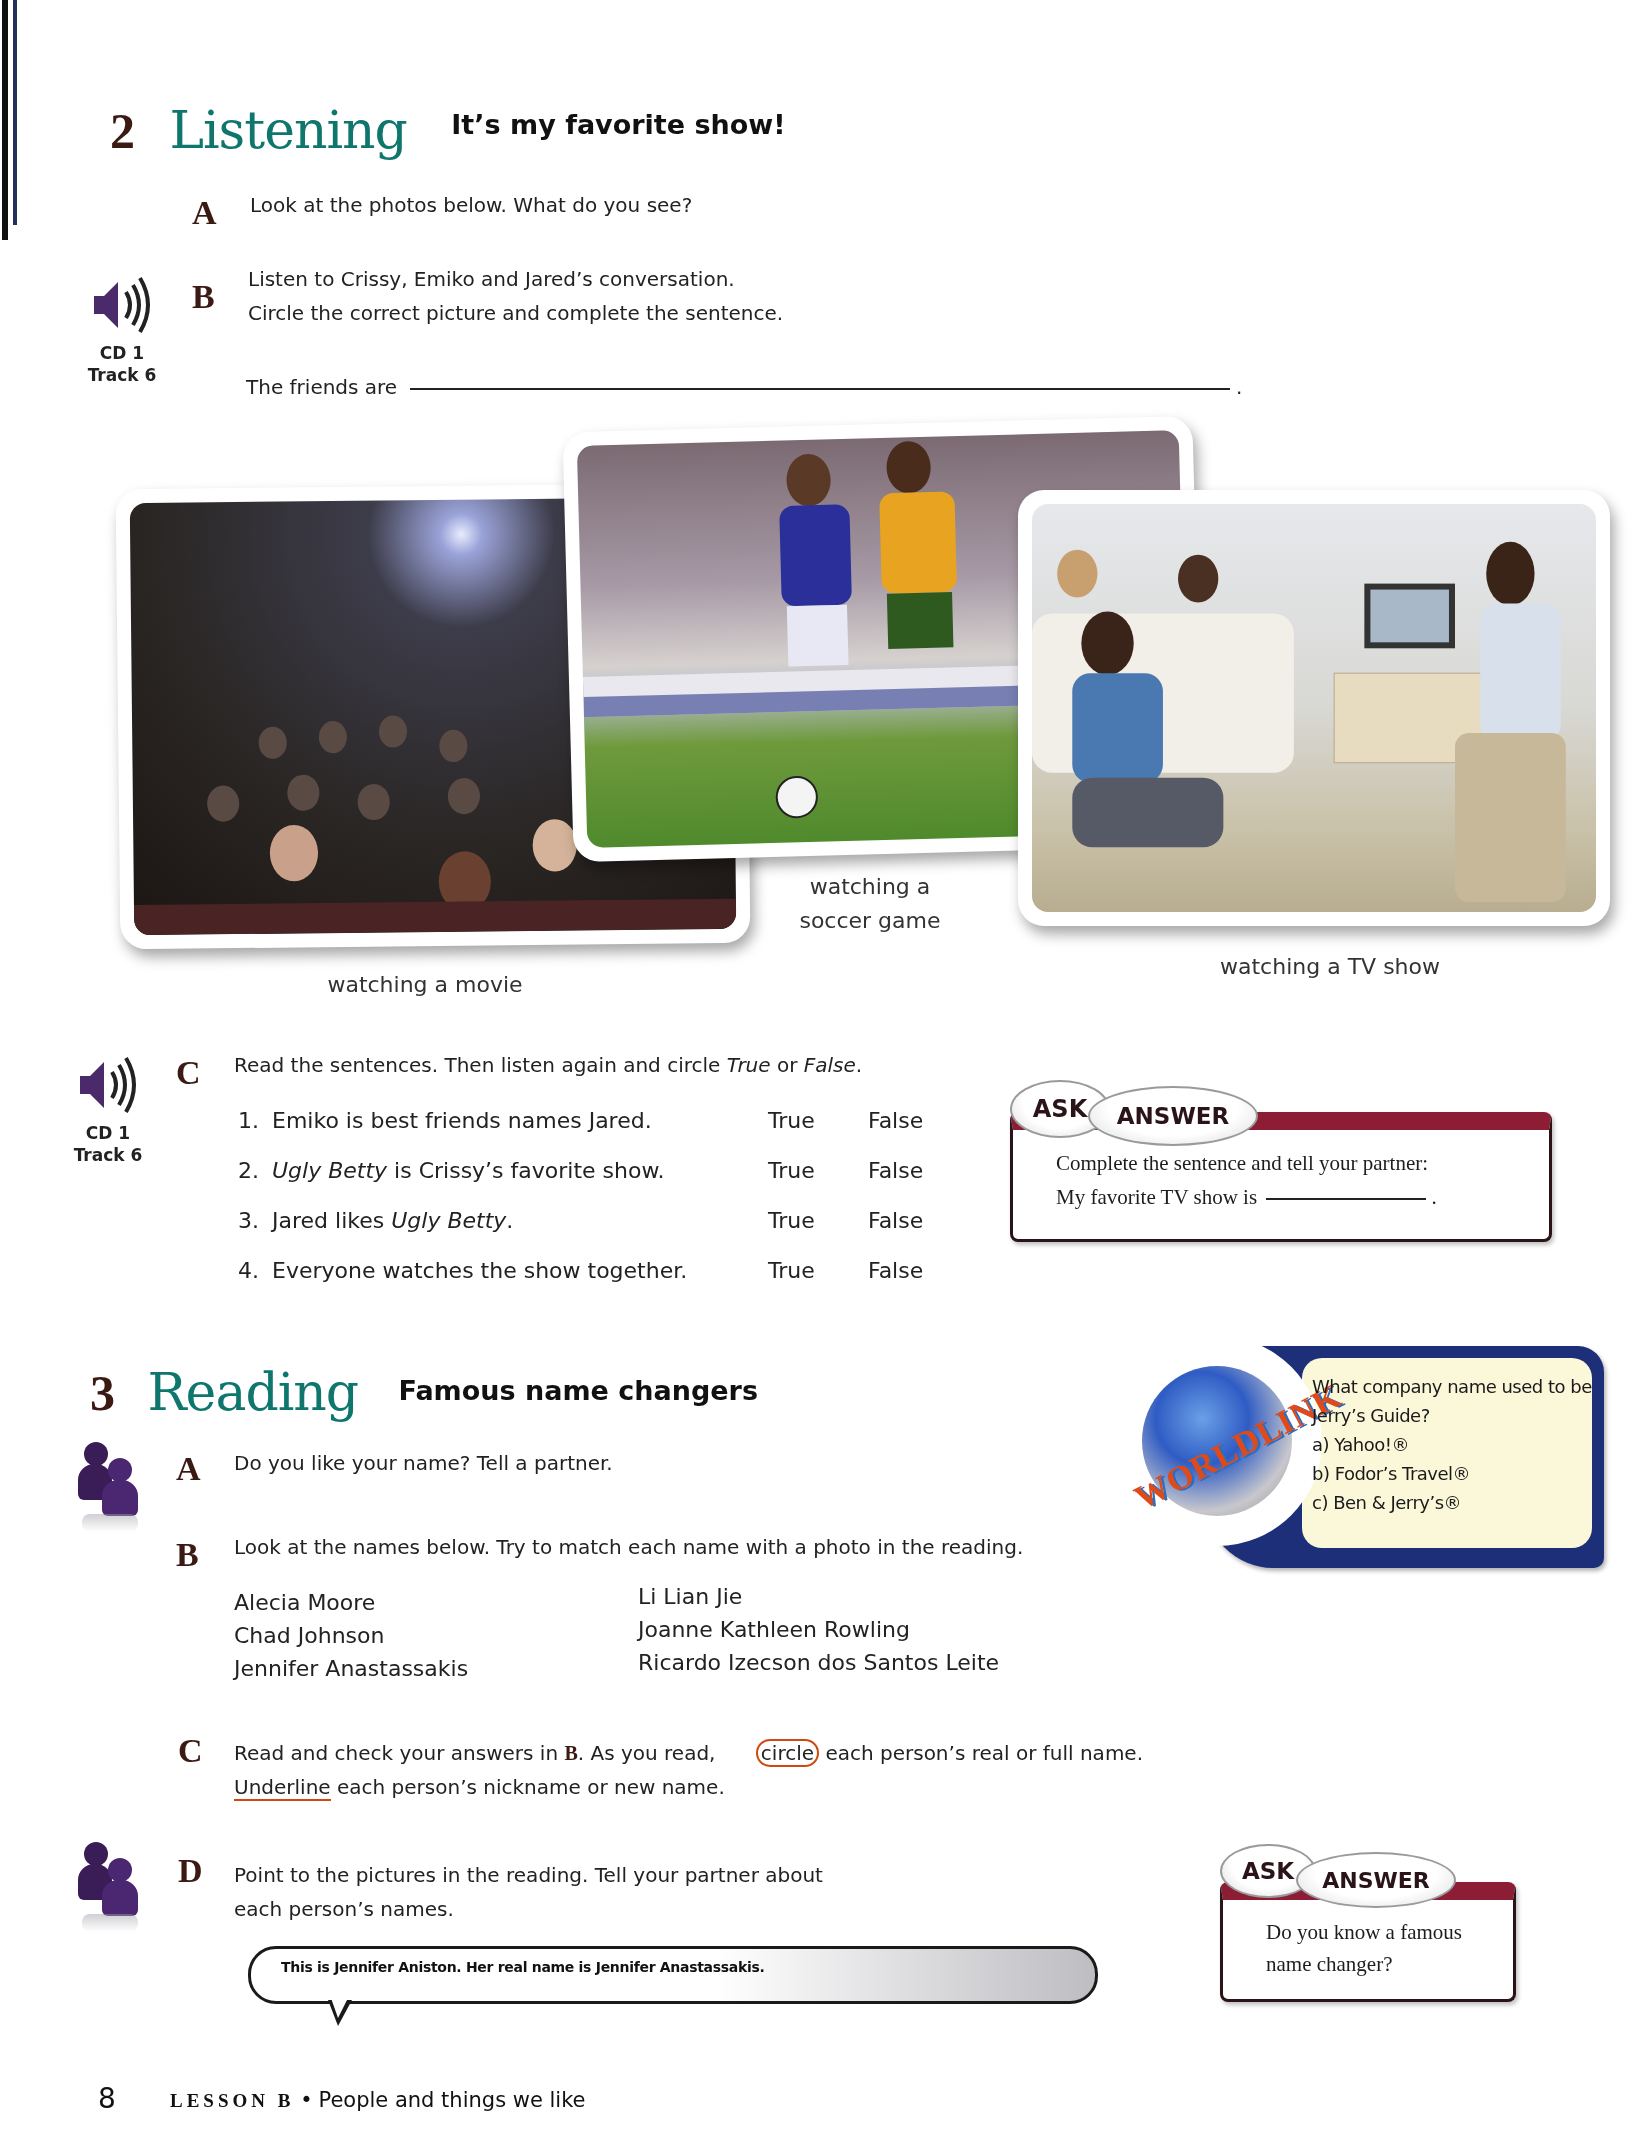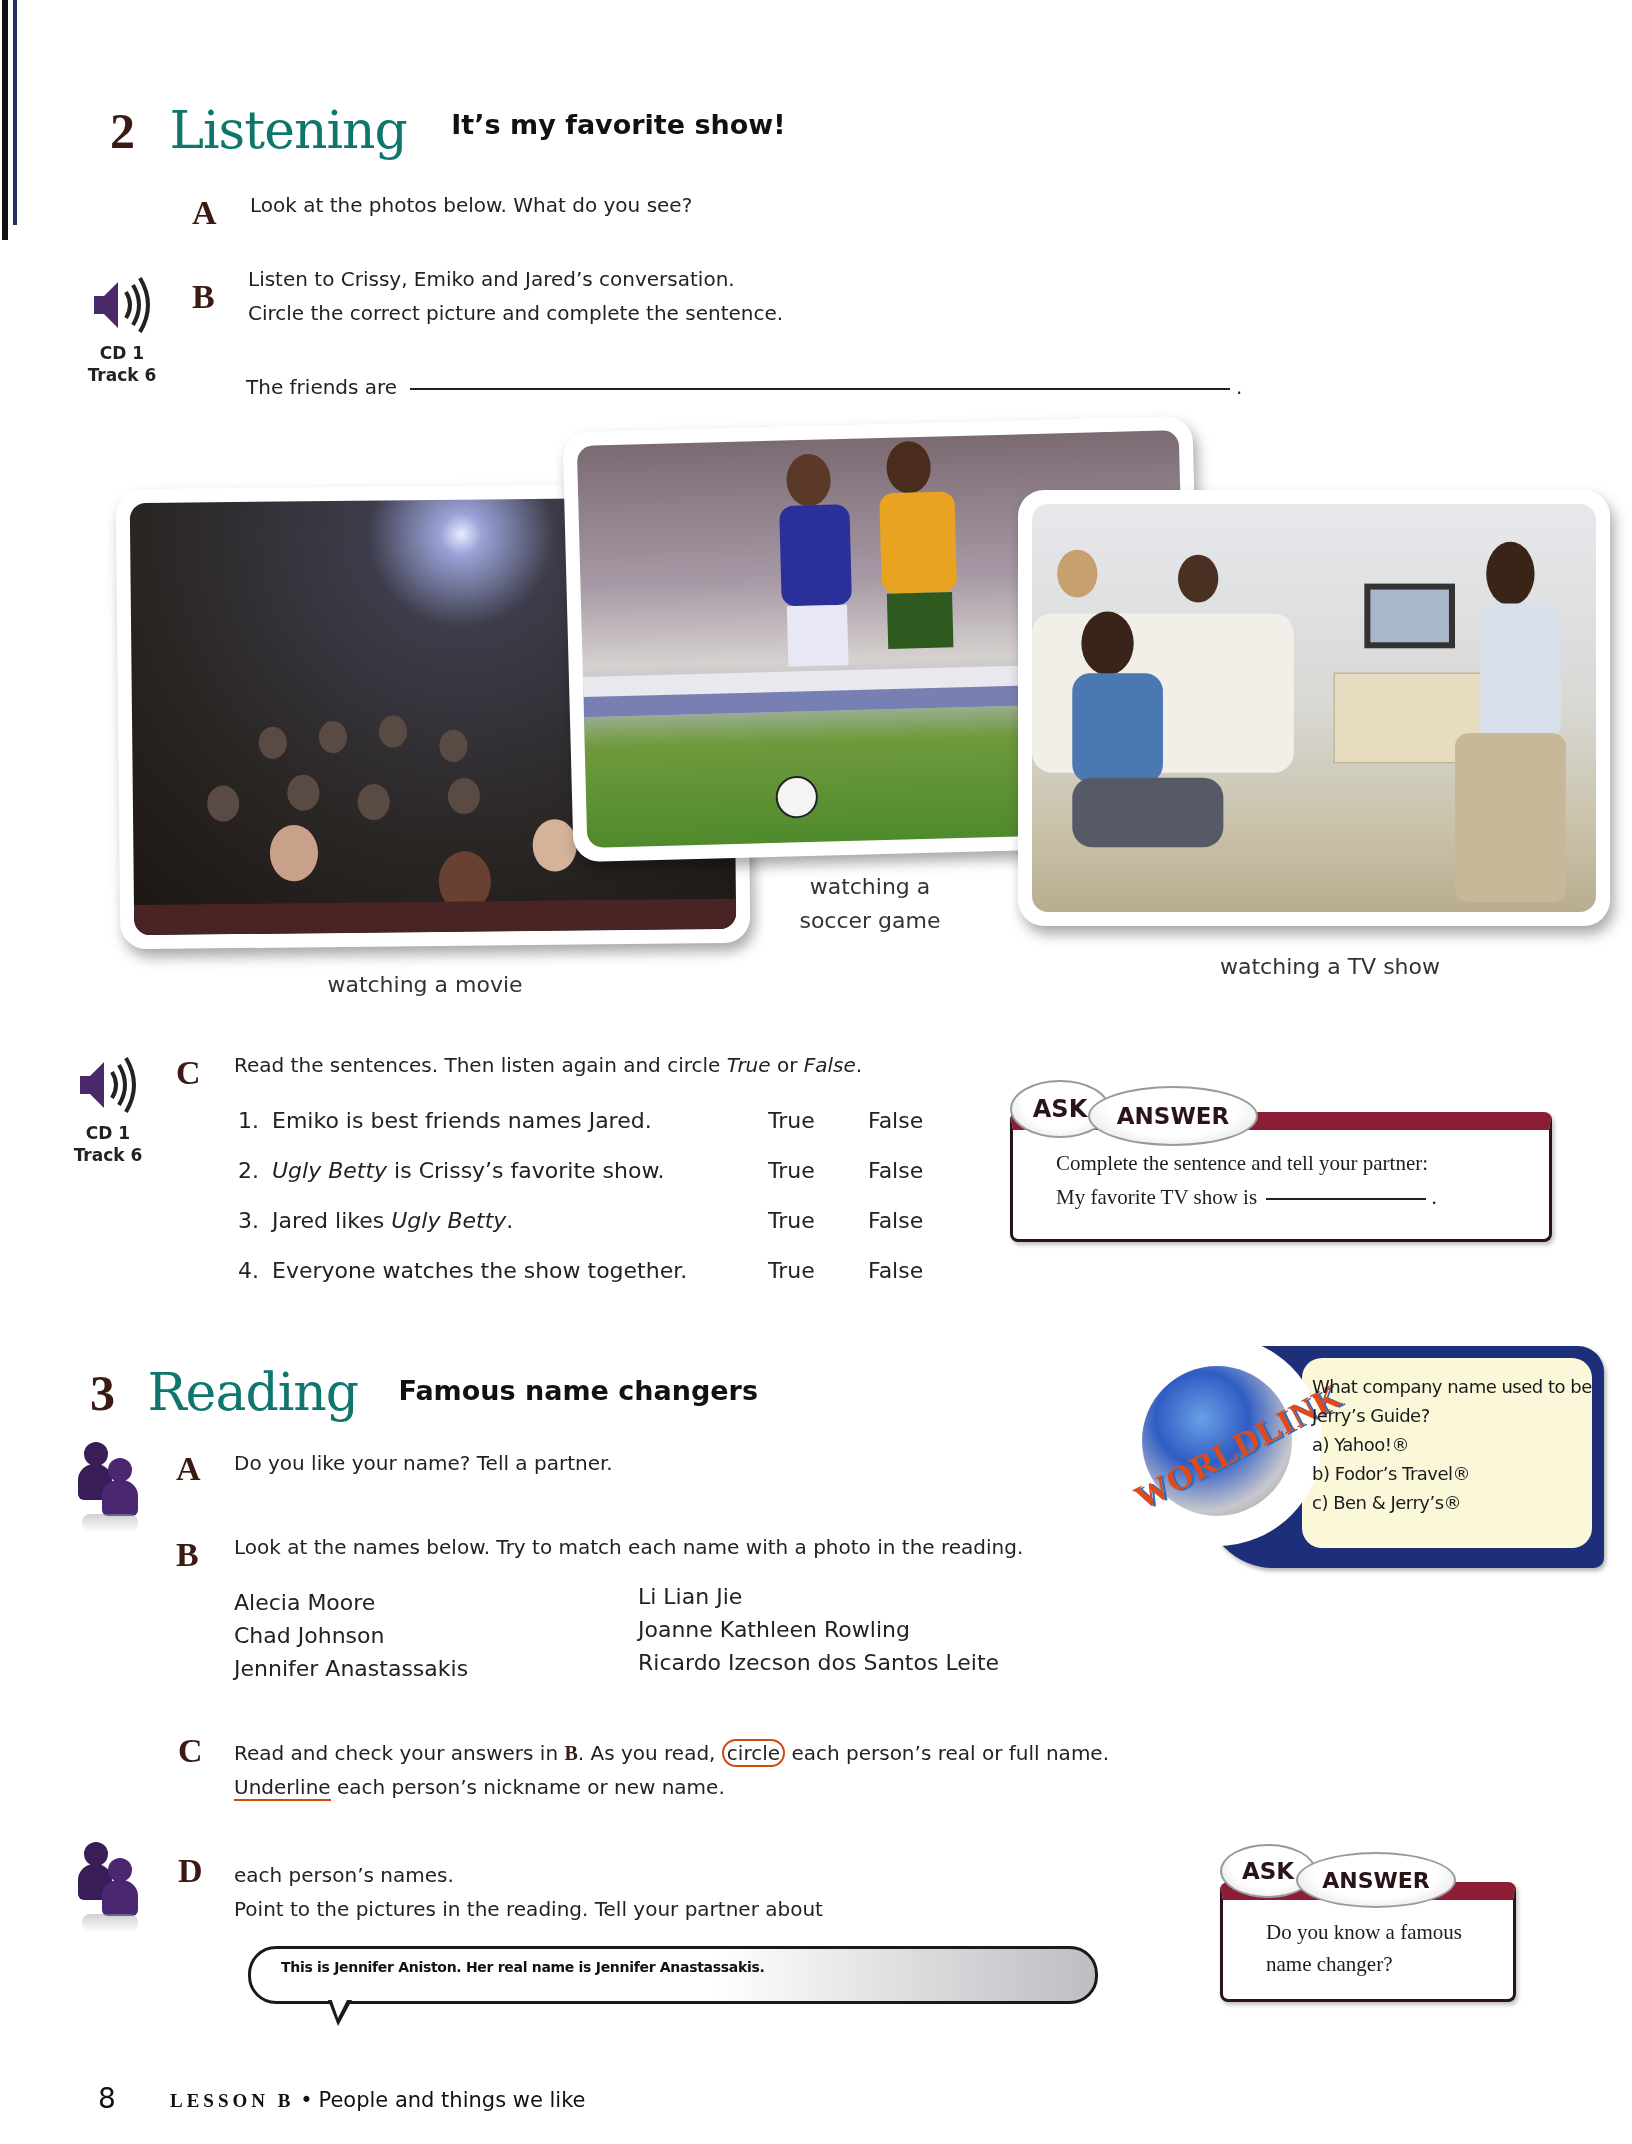--- a/index.html
+++ b/index.html
@@ -47,21 +47,21 @@
   .worldlink { position: absolute; left: 1112px; top: 1336px; width: 500px; height: 240px; }
   .wl-panel { position: absolute; left: 92px; top: 10px; width: 400px; height: 222px; background: #1e2f7a; border-radius: 10px 26px 10px 70px; box-shadow: 2px 3px 4px rgba(0,0,0,0.3); }
   .wl-inner { position: absolute; left: 190px; top: 22px; width: 290px; height: 190px; background: #fbf8da; border-radius: 20px; }
   .wl-text { position: absolute; left: 200px; top: 36px; font-family: "DejaVu Sans", sans-serif; font-size: 18px; line-height: 29px; color: #1a1a1a; letter-spacing: -0.5px; }
   .wl-globe-bg { position: absolute; left: 0; top: 0; width: 210px; height: 210px; border-radius: 50%; background: #fff; }
   .wl-globe { position: absolute; left: 30px; top: 30px; width: 150px; height: 150px; border-radius: 50%; background: radial-gradient(circle at 40% 35%, #6aa0e6 0, #2f5cc4 35%, #c8c8cc 70%, #8c8c90 100%); }
   .wl-logo { position: absolute; left: 12px; top: 92px; transform: rotate(-28deg); font-family: "Liberation Serif", serif; font-weight: bold; font-size: 34px; color: #e04a1a; text-shadow: 2px 2px 0 #2a6fbf; letter-spacing: 1px; }
 
   .names-col { position: absolute; font-family: "DejaVu Sans", sans-serif; font-size: 22px; color: #222; line-height: 33px; }
 
-  .circle-word { border: 2px solid #d04a10; border-radius: 14px; padding: 0 3px; }
+  .circle-word { border: 2px solid #d04a10; border-radius: 14px; padding: 0 3px; margin-left: 34px; }
   .under-word { border-bottom: 2px solid #d04a10; }
 
   .pair-icon { position: absolute; width: 70px; height: 90px; }
   .pair-icon .p1 { position: absolute; left: 6px; top: 0; width: 24px; height: 24px; border-radius: 50%; background: #3a1d57; }
   .pair-icon .b1 { position: absolute; left: 0; top: 22px; width: 34px; height: 36px; border-radius: 16px 16px 6px 6px; background: #3a1d57; }
   .pair-icon .p2 { position: absolute; left: 30px; top: 16px; width: 24px; height: 24px; border-radius: 50%; background: #4b2772; }
   .pair-icon .b2 { position: absolute; left: 24px; top: 38px; width: 36px; height: 36px; border-radius: 16px 16px 6px 6px; background: #4b2772; }
   .pair-icon .refl { position: absolute; left: 4px; top: 72px; width: 56px; height: 18px; background: linear-gradient(180deg, rgba(160,160,170,0.5), rgba(255,255,255,0)); border-radius: 8px; }
 
   .speech { position: absolute; left: 248px; top: 1946px; width: 850px; height: 58px; border: 3px solid #1a1a1a; border-radius: 28px; background: linear-gradient(90deg, #ffffff 0%, #ffffff 55%, #bdbdc2 100%); }
@@ -288,22 +288,22 @@
 
 <div class="pair-icon" style="left:78px; top:1842px;">
   <div class="p1"></div>
     <div class="b1"></div>
     <div class="p2"></div>
     <div class="b2"></div>
     <div class="refl"></div>
 </div>
 <div class="abs letter" style="left:178px; top:1852px;">D</div>
 <div class="abs instr" style="left:234px; top:1858px;">
+  <div>Point to the pictures in the reading. Tell your partner about</div>
   <div>each person’s names.</div>
-  <div>Point to the pictures in the reading. Tell your partner about</div>
 </div>
 
 <div class="speech">
   <div class="speech-text">This is Jennifer Aniston. Her real name is Jennifer Anastassakis.</div>
 </div>
 <div class="speech-tail" style="left:328px; top:2000px; position:absolute;"></div>
 <div class="speech-tail-inner" style="left:331px; top:1998px; position:absolute;"></div>
 
 <div class="ask-box" style="left:1220px; top:1844px; width:296px; height:158px;">
   <div class="panel" style="height:120px;"></div>

